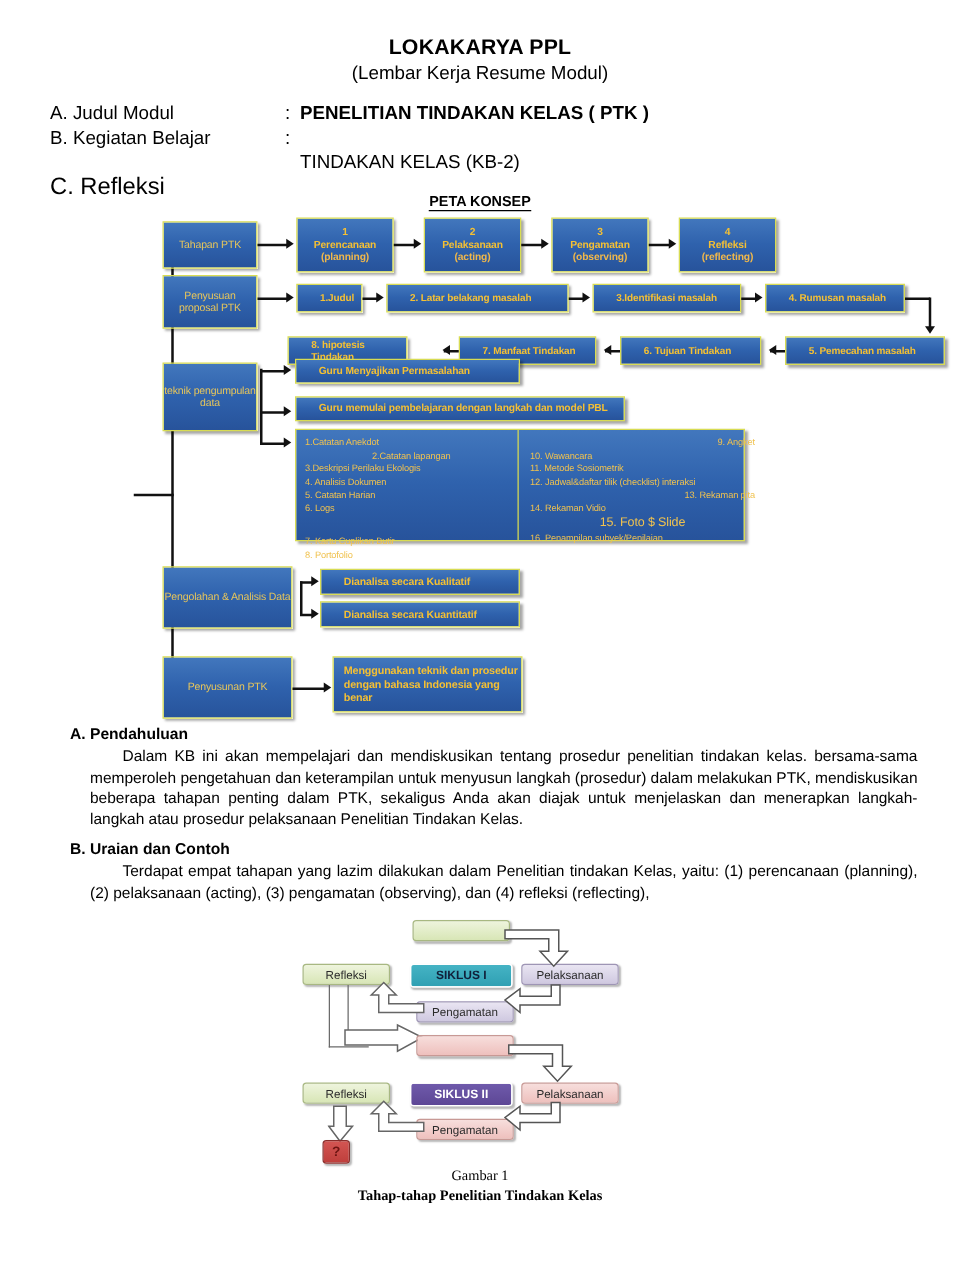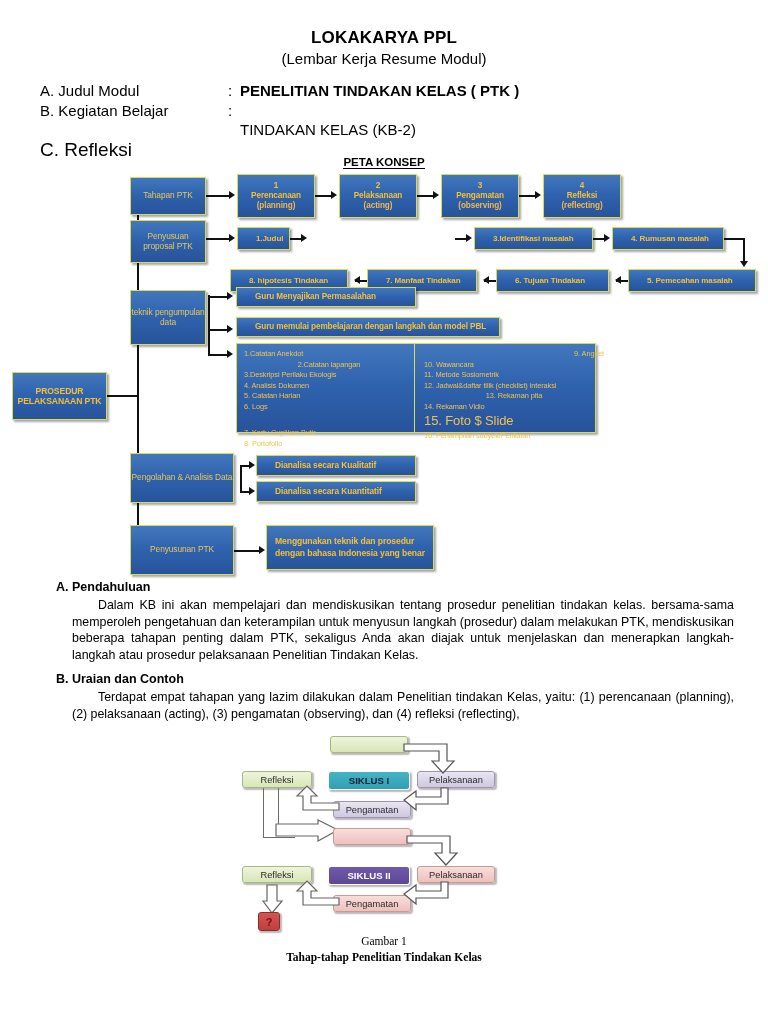--- a/index.html
+++ b/index.html
@@ -106,21 +106,20 @@
   <div class="valB2">TINDAKAN KELAS (KB-2)</div>
 
   <div class="metaC">C. Refleksi</div>
 
   <div class="peta">
     <span>PETA KONSEP</span>
   </div>
 
   <div id="conceptmap">
 
-    <div class="bx" style="left:12px;top:207px;width:95px;height:48px;font-size:8.6px;">PROSEDUR PELAKSANAAN PTK</div>
 
     <div class="ln vl" style="left:137px;top:19px;height:387px;"></div>
     <div class="ln hl" style="left:107px;top:230px;width:32px;"></div>
 
     <div class="ln hl" style="left:137px;top:30px;width:18px;"></div>
     <div class="ar" style="left:154px;top:26px;"></div>
 
     <div class="ln hl" style="left:137px;top:73px;width:18px;"></div>
     <div class="ar" style="left:154px;top:69px;"></div>
 
@@ -173,20 +172,21 @@
 
     <div class="bx plain" style="left:130px;top:55px;width:76px;height:43px;font-size:8.4px;">Penyusuan proposal PTK</div>
 
     <div class="ln hl" style="left:206px;top:73px;width:24px;"></div>
     <div class="ar" style="left:229px;top:69px;"></div>
 
     <div class="bx lft" style="left:237px;top:62px;width:53px;height:23px;font-size:8px;">1.Judul</div>
     <div class="ln hl" style="left:290px;top:73px;width:12px;"></div>
     <div class="ar" style="left:301px;top:69px;"></div>
 
+    <div class="bx lft" style="left:309px;top:62px;width:146px;height:23px;font-size:8px;">2. Latar belakang masalah</div>
     <div class="ln hl" style="left:455px;top:73px;width:12px;"></div>
     <div class="ar" style="left:466px;top:69px;"></div>
 
     <div class="bx lft" style="left:474px;top:62px;width:119px;height:23px;font-size:8px;">3.Identifikasi masalah</div>
     <div class="ln hl" style="left:593px;top:73px;width:12px;"></div>
     <div class="ar" style="left:604px;top:69px;"></div>
 
     <div class="bx lft" style="left:612px;top:62px;width:112px;height:23px;font-size:8px;">4. Rumusan masalah</div>
 
     <div class="ln hl" style="left:724px;top:73px;width:20px;"></div>
@@ -198,21 +198,21 @@
     <div class="ar" style="left:615px;top:111px;transform:rotate(180deg);"></div>
 
     <div class="bx lft" style="left:496px;top:104px;width:113px;height:23px;font-size:8px;">6. Tujuan Tindakan</div>
     <div class="ln hl" style="left:484px;top:115px;width:12px;"></div>
     <div class="ar" style="left:483px;top:111px;transform:rotate(180deg);"></div>
 
     <div class="bx lft" style="left:367px;top:104px;width:110px;height:23px;font-size:8px;">7. Manfaat Tindakan</div>
     <div class="ln hl" style="left:355px;top:115px;width:12px;"></div>
     <div class="ar" style="left:354px;top:111px;transform:rotate(180deg);"></div>
 
-    <div class="bx lft" style="left:230px;top:104px;width:118px;height:23px;font-size:8px;">8. hipotesis Tindakan</div>
+    <div class="bx lft" style="left:230px;top:104px;width:96px;height:23px;font-size:8px;">8. hipotesis Tindakan</div>
 
     <div class="bx plain" style="left:130px;top:125px;width:76px;height:55px;flex-direction:column;font-size:8.4px;">
       <span>teknik pengumpulan data</span>
     </div>
 
     <div class="ln vl" style="left:208px;top:130px;height:60px;"></div>
     <div class="ln hl" style="left:208px;top:131px;width:20px;"></div>
     <div class="ar" style="left:227px;top:127px;"></div>
     <div class="ln hl" style="left:208px;top:164px;width:20px;"></div>
     <div class="ar" style="left:227px;top:160px;"></div>
@@ -233,44 +233,44 @@
         <div style="font-size:7.4px;line-height:1.42;color:#f0c24f;font-weight:normal;text-align:left;">5. Catatan Harian</div>
         <div style="font-size:7.4px;line-height:1.42;color:#f0c24f;font-weight:normal;text-align:left;">6. Logs</div>
         <div style="font-size:7.4px;line-height:1.42;color:#f0c24f;font-weight:normal;text-align:left;margin-top:16px;">7. Kartu Cuplikan Butir</div>
         <div style="font-size:7.4px;line-height:1.42;color:#f0c24f;font-weight:normal;text-align:left;">8. Portofolio</div>
       </div>
       <div style="position:absolute;left:179px;top:0;width:188px;height:100%;padding:5px 0 0 8px;box-sizing:border-box;">
         <div style="font-size:7.4px;line-height:1.42;color:#f0c24f;font-weight:normal;text-align:right;">9.  Angket</div>
         <div style="font-size:7.4px;line-height:1.42;color:#f0c24f;font-weight:normal;text-align:left;">10. Wawancara</div>
         <div style="font-size:7.4px;line-height:1.42;color:#f0c24f;font-weight:normal;text-align:left;">11. Metode Sosiometrik</div>
         <div style="font-size:7.4px;line-height:1.42;color:#f0c24f;font-weight:normal;text-align:left;">12. Jadwal&amp;daftar tilik (checklist) interaksi</div>
-        <div style="font-size:7.4px;line-height:1.42;color:#f0c24f;font-weight:normal;text-align:center;">13. Rekaman pita</div>
+        <div style="font-size:7.4px;line-height:1.42;color:#f0c24f;font-weight:normal;text-align:right;">13. Rekaman pita</div>
         <div style="font-size:7.4px;line-height:1.42;color:#f0c24f;font-weight:normal;text-align:left;">14. Rekaman Vidio</div>
-        <div style="font-size:13px;line-height:1.42;color:#f0c24f;font-weight:normal;text-align:left;">15. Foto $ Slide</div>
+        <div style="font-size:10px;line-height:1.42;color:#f0c24f;font-weight:normal;text-align:center;">15. Foto $ Slide</div>
         <div style="font-size:7.4px;line-height:1.42;color:#f0c24f;font-weight:normal;text-align:left;">16. Penampilan subyek/Penilaian</div>
       </div>
     </div>
 
     <div class="bx plain" style="left:130px;top:288px;width:104px;height:50px;font-size:8.4px;">Pengolahan &amp; Analisis Data</div>
 
     <div class="ln vl" style="left:240px;top:300px;height:27px;"></div>
     <div class="ln hl" style="left:240px;top:300px;width:10px;"></div>
     <div class="ar" style="left:249px;top:296px;"></div>
     <div class="ln hl" style="left:240px;top:326px;width:10px;"></div>
     <div class="ar" style="left:249px;top:322px;"></div>
 
     <div class="bx lft" style="left:256px;top:290px;width:160px;height:21px;font-size:8.4px;">Dianalisa secara Kualitatif</div>
     <div class="bx lft" style="left:256px;top:316px;width:160px;height:21px;font-size:8.4px;">Dianalisa secara Kuantitatif</div>
 
     <div class="bx plain" style="left:130px;top:360px;width:104px;height:50px;font-size:8.4px;">Penyusunan PTK</div>
 
     <div class="ln hl" style="left:234px;top:385px;width:26px;"></div>
     <div class="ar" style="left:259px;top:381px;"></div>
 
-    <div class="bx lft" style="left:266px;top:360px;width:168px;height:45px;font-size:8.6px;line-height:1.3;padding-left:8px;">Menggunakan teknik dan prosedur dengan bahasa Indonesia yang benar</div>
+    <div class="bx lft" style="left:266px;top:360px;width:152px;height:45px;font-size:8.6px;line-height:1.3;padding-left:8px;">Menggunakan teknik dan prosedur dengan bahasa Indonesia yang benar</div>
   </div>
 
   <div class="hA">A. Pendahuluan</div>
   <div class="pA">Dalam KB ini akan mempelajari dan mendiskusikan tentang prosedur penelitian tindakan kelas. bersama-sama memperoleh pengetahuan dan keterampilan untuk menyusun langkah (prosedur) dalam melakukan PTK, mendiskusikan beberapa tahapan penting dalam PTK, sekaligus Anda akan diajak untuk menjelaskan dan menerapkan langkah-langkah atau prosedur pelaksanaan Penelitian Tindakan Kelas.</div>
   <div class="hB">B. Uraian dan Contoh</div>
   <div class="pB">Terdapat empat tahapan yang lazim dilakukan dalam Penelitian tindakan Kelas, yaitu: (1) perencanaan (planning), (2) pelaksanaan (acting), (3) pengamatan (observing), dan (4) refleksi (reflecting),</div>
 
   <div id="cycle">
 
     <div class="cb green" style="left:100px;top:4px;width:78px;height:17px;"></div>

